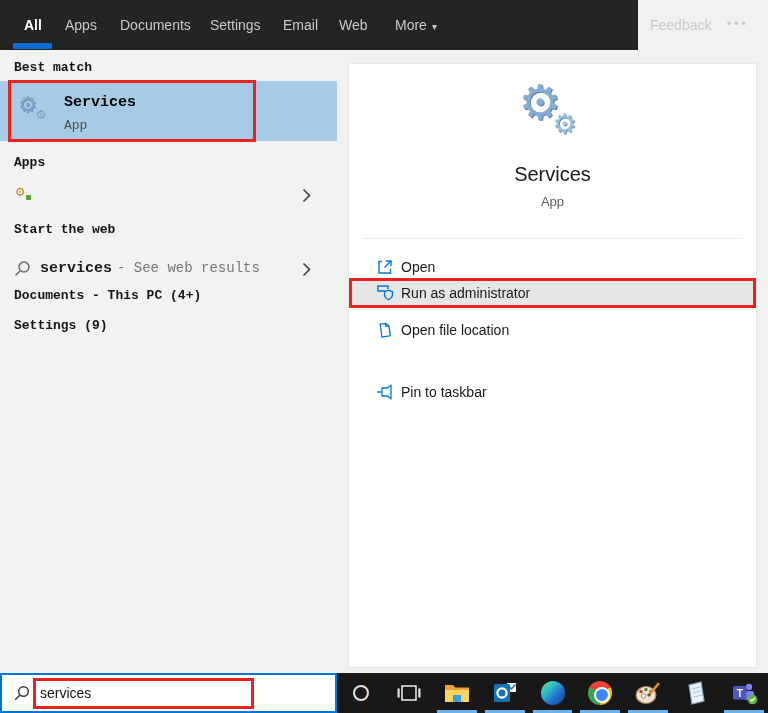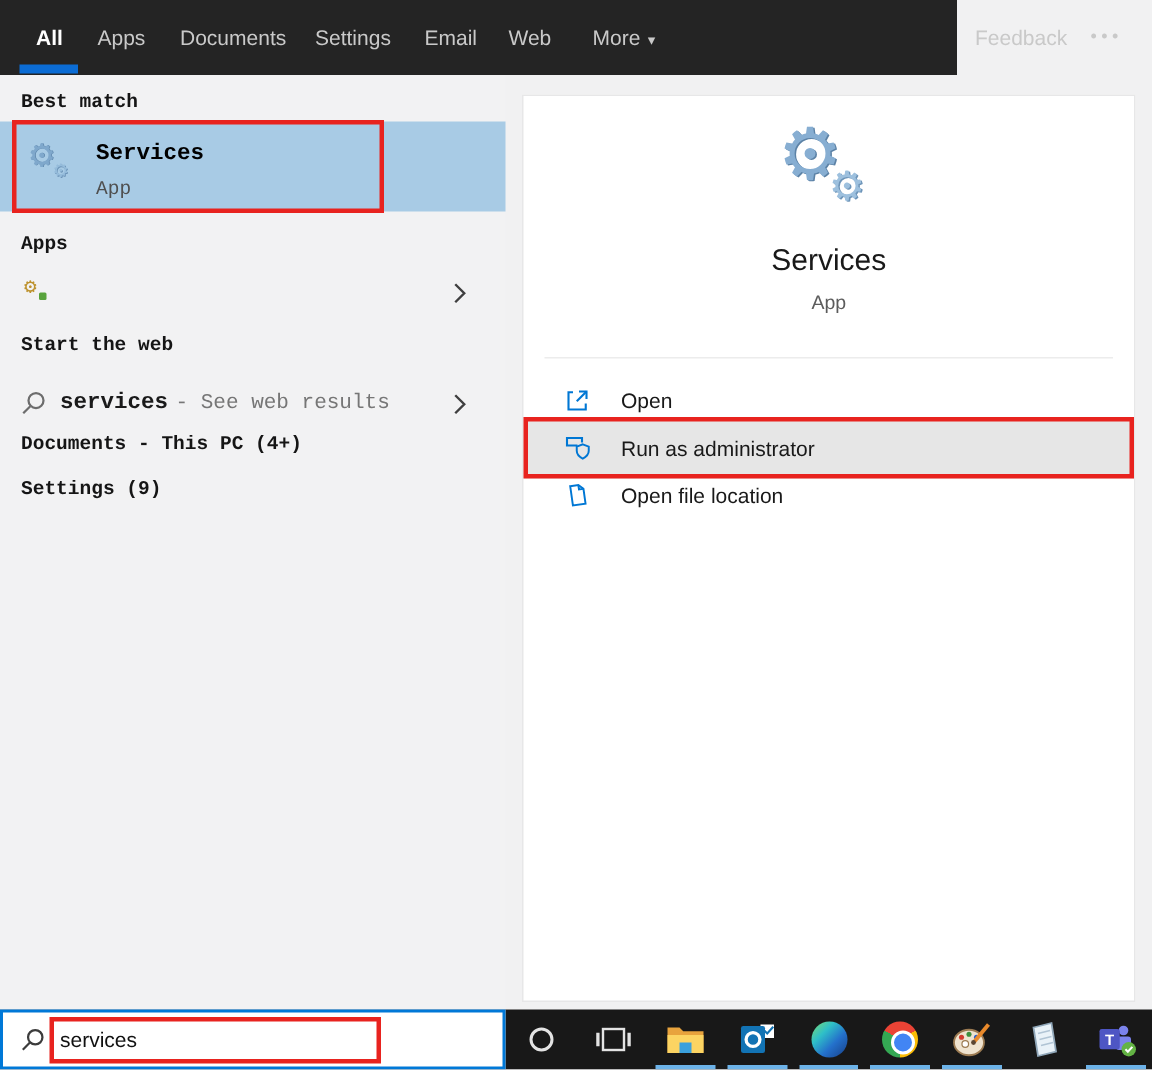--- a/index.html
+++ b/index.html
@@ -43,23 +43,23 @@
   .mag-sm { position:absolute; left:13px; top:8px; }
 
   
   .right-panel { position:absolute; left:348px; top:63px; width:409px; height:605px; background:#ffffff; border:1px solid #e7e7e8; }
   .gear-duo-lg { position:relative; width:72px; height:62px; margin:22px auto 0; }
   .gear-duo-lg .g-big { position:absolute; left:2px; top:-12px; font-size:48px; color:#87aed2; text-shadow:1px 1px 0 #5c82a6; }
   .gear-duo-lg .g-small { position:absolute; left:36px; top:22px; font-size:27px; color:#9dc0de; text-shadow:1px 1px 0 #6d94b8; }
   .rp-title { position:absolute; left:0; top:99px; width:100%; text-align:center; font-size:20px; color:#191919; }
   .rp-sub { position:absolute; left:0; top:130px; width:100%; text-align:center; font-size:13px; color:#5c5c5c; }
   .rp-divider { position:absolute; left:14px; right:14px; top:174px; border-top:1px solid #ececec; }
-  .action-row { position:absolute; left:0; width:100%; height:30px; display:flex; align-items:center; padding-left:27px; gap:20px; font-size:14px; color:#191919;text-align:center; }
+  .action-row { position:absolute; left:0; width:100%; height:30px; display:flex; align-items:center; padding-left:27px; gap:7px; font-size:14px; color:#191919;text-align:center; }
   .ar-open { top:188px; }
-  .ar-admin { top:214px; height:41px; background:#e6e6e6; border:3px solid #e8231f; padding-left:24px; }
+  .ar-admin { top:214px; height:30px; background:#e6e6e6; border:3px solid #e8231f; padding-left:24px; }
   .ar-floc { top:251px; }
   .ar-pinstart { top:282px; }
   .ar-pintask { top:313px; }
   .aicon { width:18px; height:18px; flex:none; }
 
   
   .anno { position:absolute; border:3px solid #e8231f; z-index:6; pointer-events:none; }
   .anno-best { left:8px; top:30px; width:248px; height:62px; }
   .anno-search { left:31px; top:3px; width:221px; height:31px; }
 
@@ -164,20 +164,27 @@
     <svg class="aicon" viewBox="0 0 18 18">
       <g transform="rotate(-8 9 9)">
         <path d="M5 2.5 L10.5 2.5 L13.5 5.5 L13.5 15.5 L5 15.5 Z" fill="none" stroke="#0077d4" stroke-width="1.3"></path>
         <polyline points="10.5,2.5 10.5,5.5 13.5,5.5" fill="none" stroke="#0077d4" stroke-width="1.3"></polyline>
       </g>
     </svg>
     <span>Open file location</span>
   </div>
 
 
+  <div class="action-row ar-pintask">
+    <svg class="aicon" viewBox="0 0 18 18">
+      <line x1="1" y1="9" x2="6" y2="9" stroke="#0077d4" stroke-width="1.4"></line>
+      <path d="M6 5 L11 5 L15 2.5 L15 15.5 L11 13 L6 13 Z" fill="none" stroke="#0077d4" stroke-width="1.3"></path>
+    </svg>
+    <span>Pin to taskbar</span>
+  </div>
 </div>
 
 <div class="taskbar">
   <div class="searchbox">
     <svg class="mag-box" width="18" height="18" viewBox="0 0 18 18">
       <circle cx="10.5" cy="6.5" r="4.8" fill="none" stroke="#3c3c3c" stroke-width="1.5"></circle>
       <line x1="6.8" y1="10.2" x2="2.2" y2="14.8" stroke="#3c3c3c" stroke-width="1.5"></line>
     </svg>
     <input type="text" value="services" style="">
     <div class="anno anno-search"></div>

